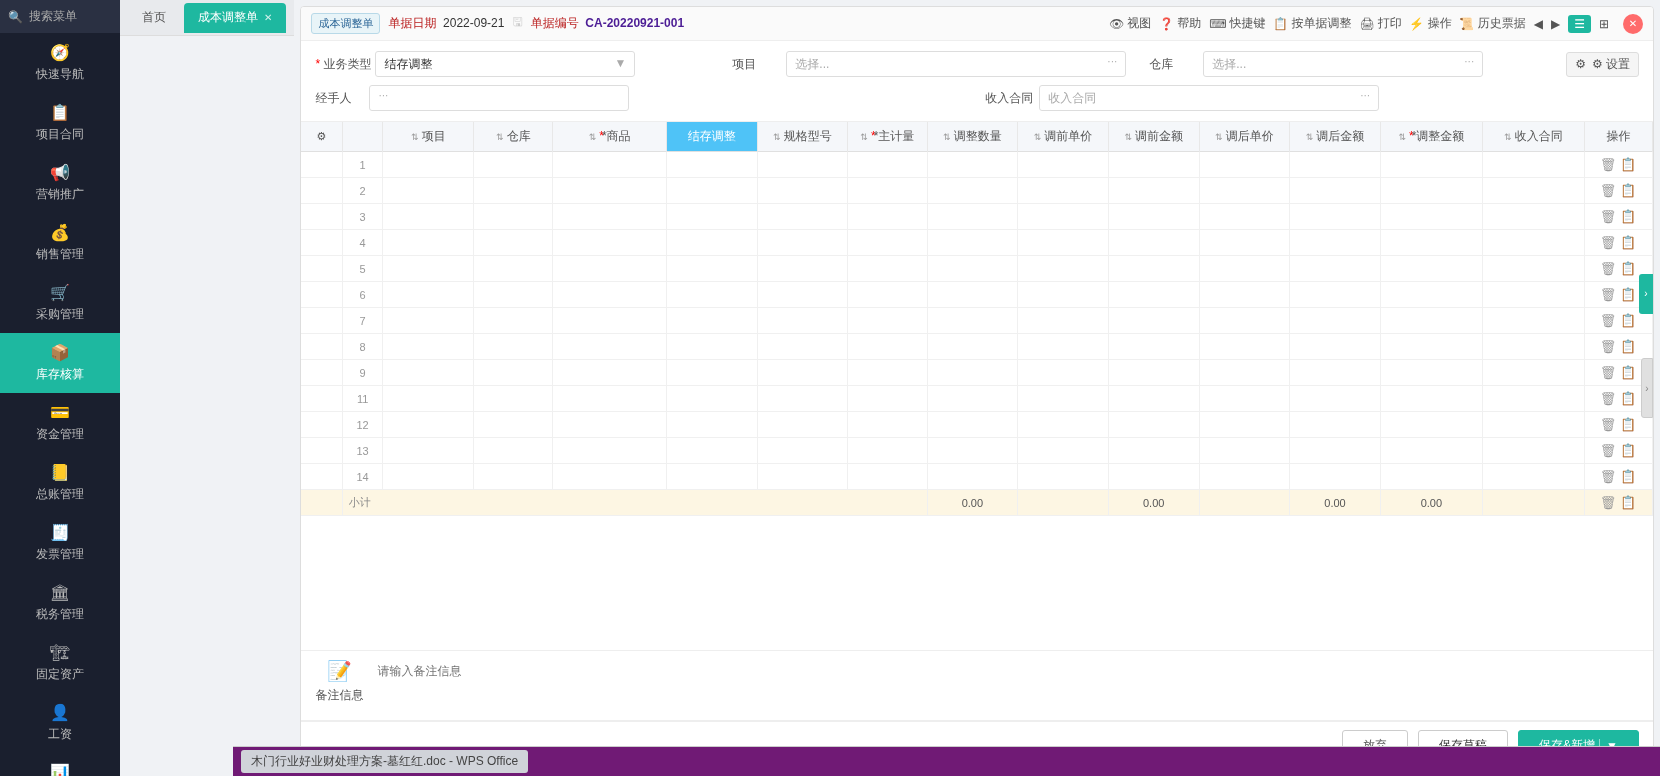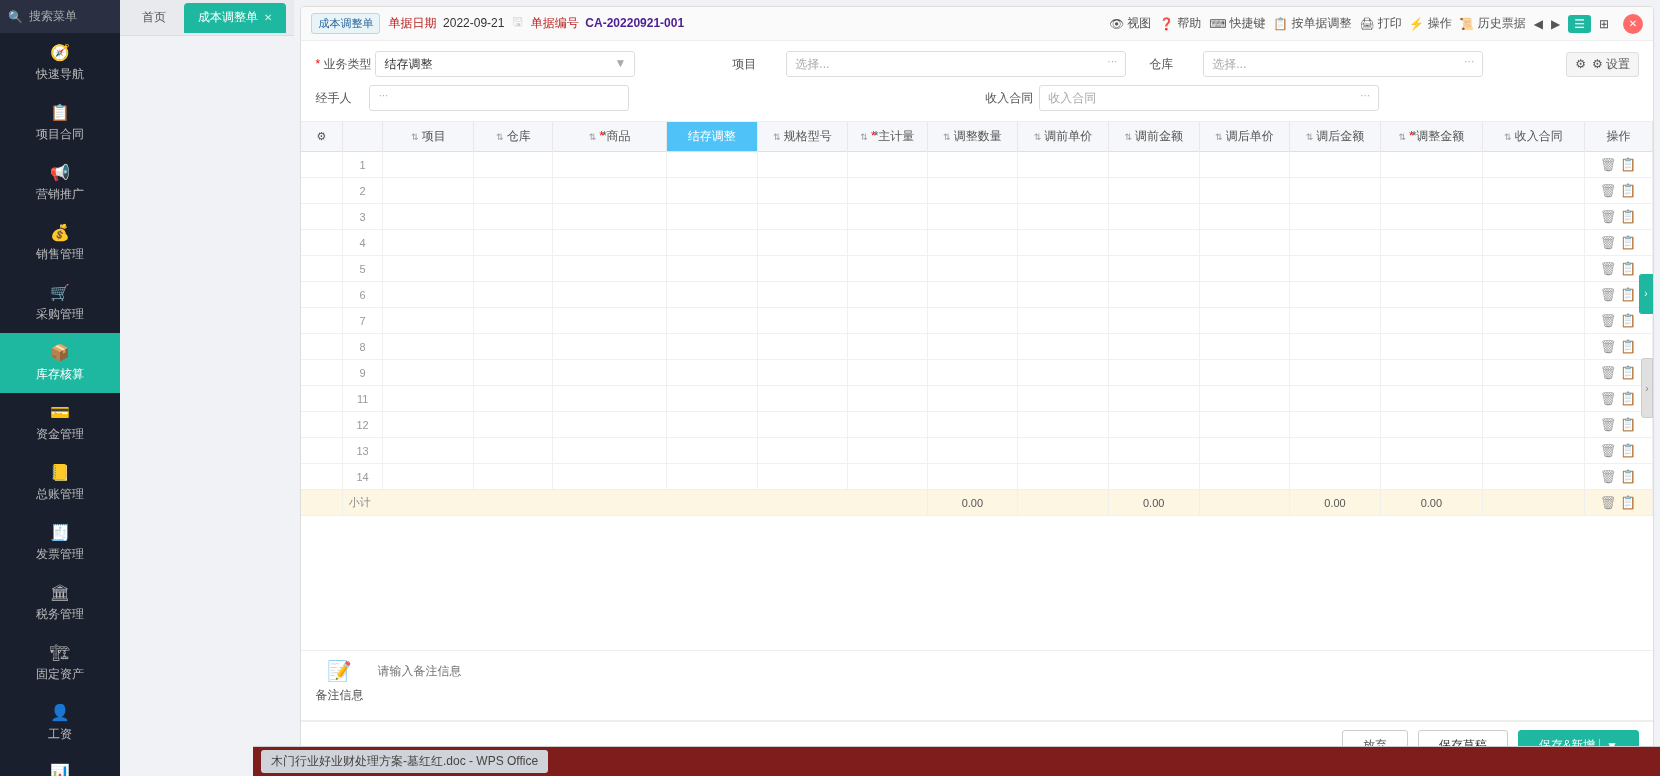--- a/index.html
+++ b/index.html
@@ -298,31 +298,31 @@
       cursor: pointer;
       font-size: 12px;
       border: 1px solid #ddd;
     }
     .btn-default { background: #fff; color: #555; border-color: #ccc; }
     .btn-draft { background: #fff; color: #333; border-color: #ccc; }
     .btn-primary { background: #1eb8a0; color: #fff; border-color: #1eb8a0; display: flex; align-items: center; gap: 4px; }
 
     
     .taskbar {
-      background: #7f1d1d;
+      background: #701a75;
       height: 30px;
       display: flex;
       align-items: center;
       padding: 0 8px;
       gap: 8px;
       border-top: 1px solid #ccc;
       flex-shrink: 0;
       position: absolute;
       bottom: 0;
-      left: 133px;
+      left: 113px;
       right: 0;
     }
     .taskbar-item {
       background: #d0d3d9;
       padding: 3px 10px;
       border-radius: 3px;
       font-size: 11px;
       color: #444;
       cursor: pointer;
     }

